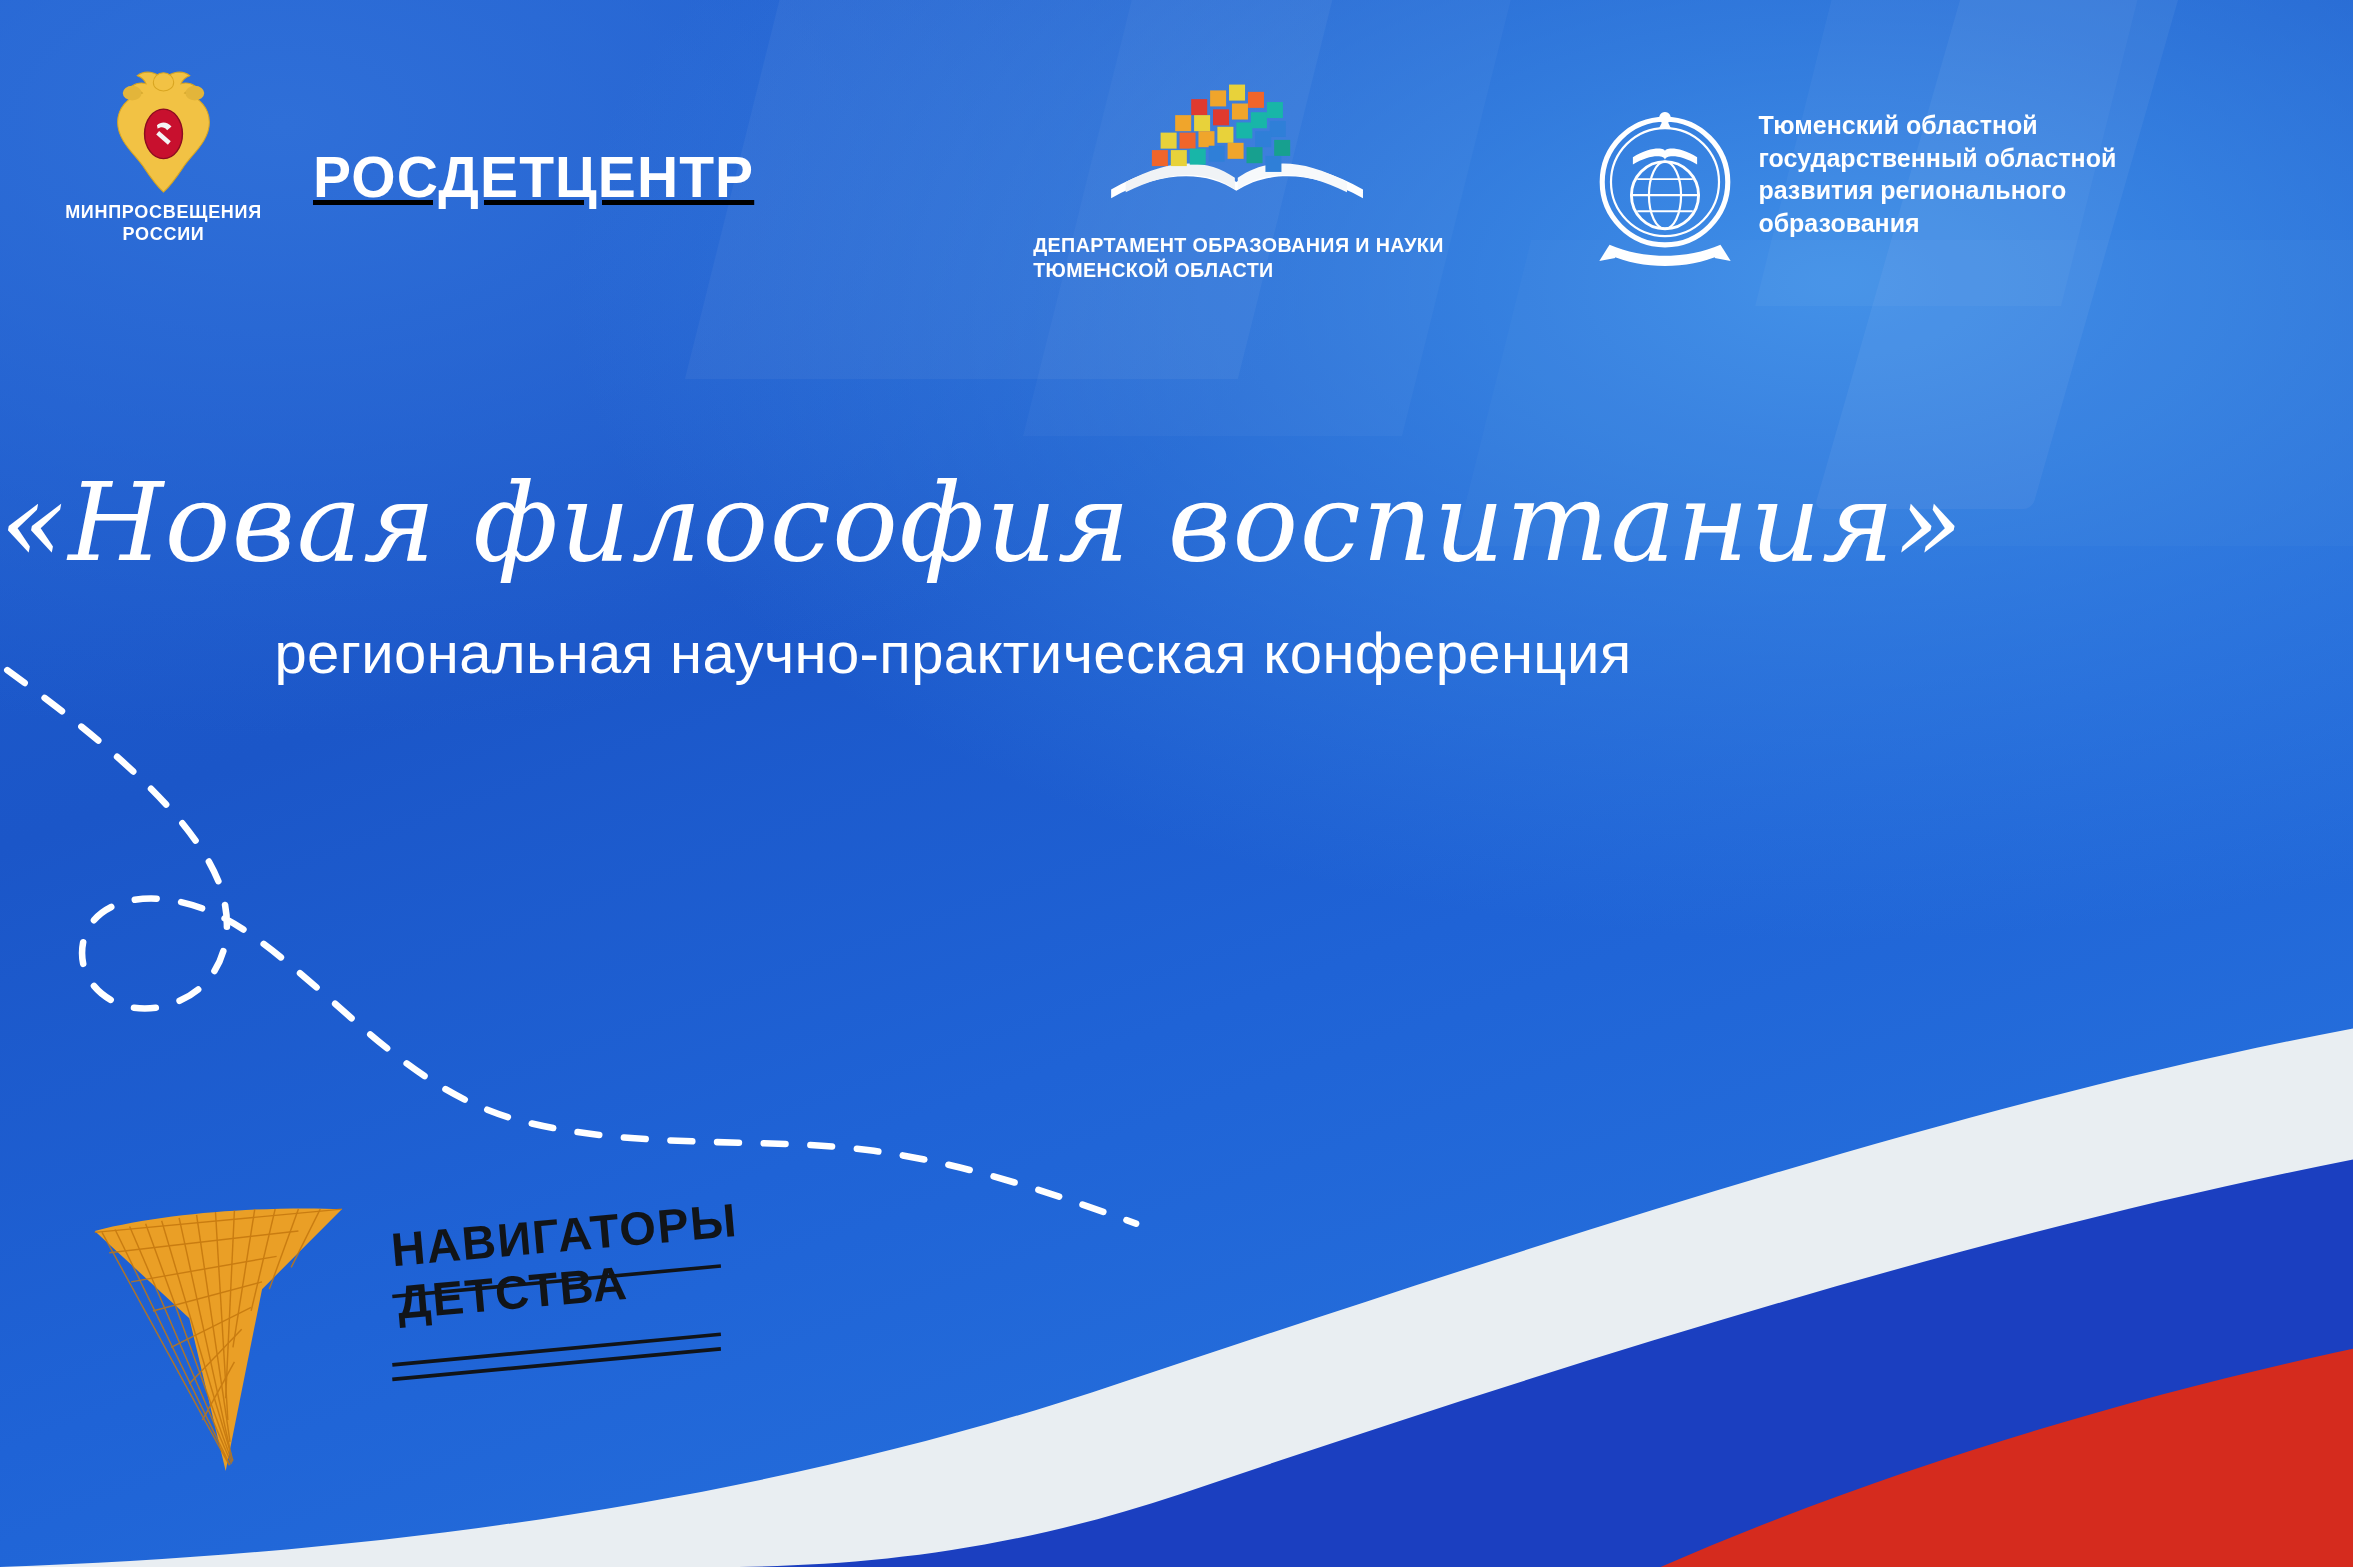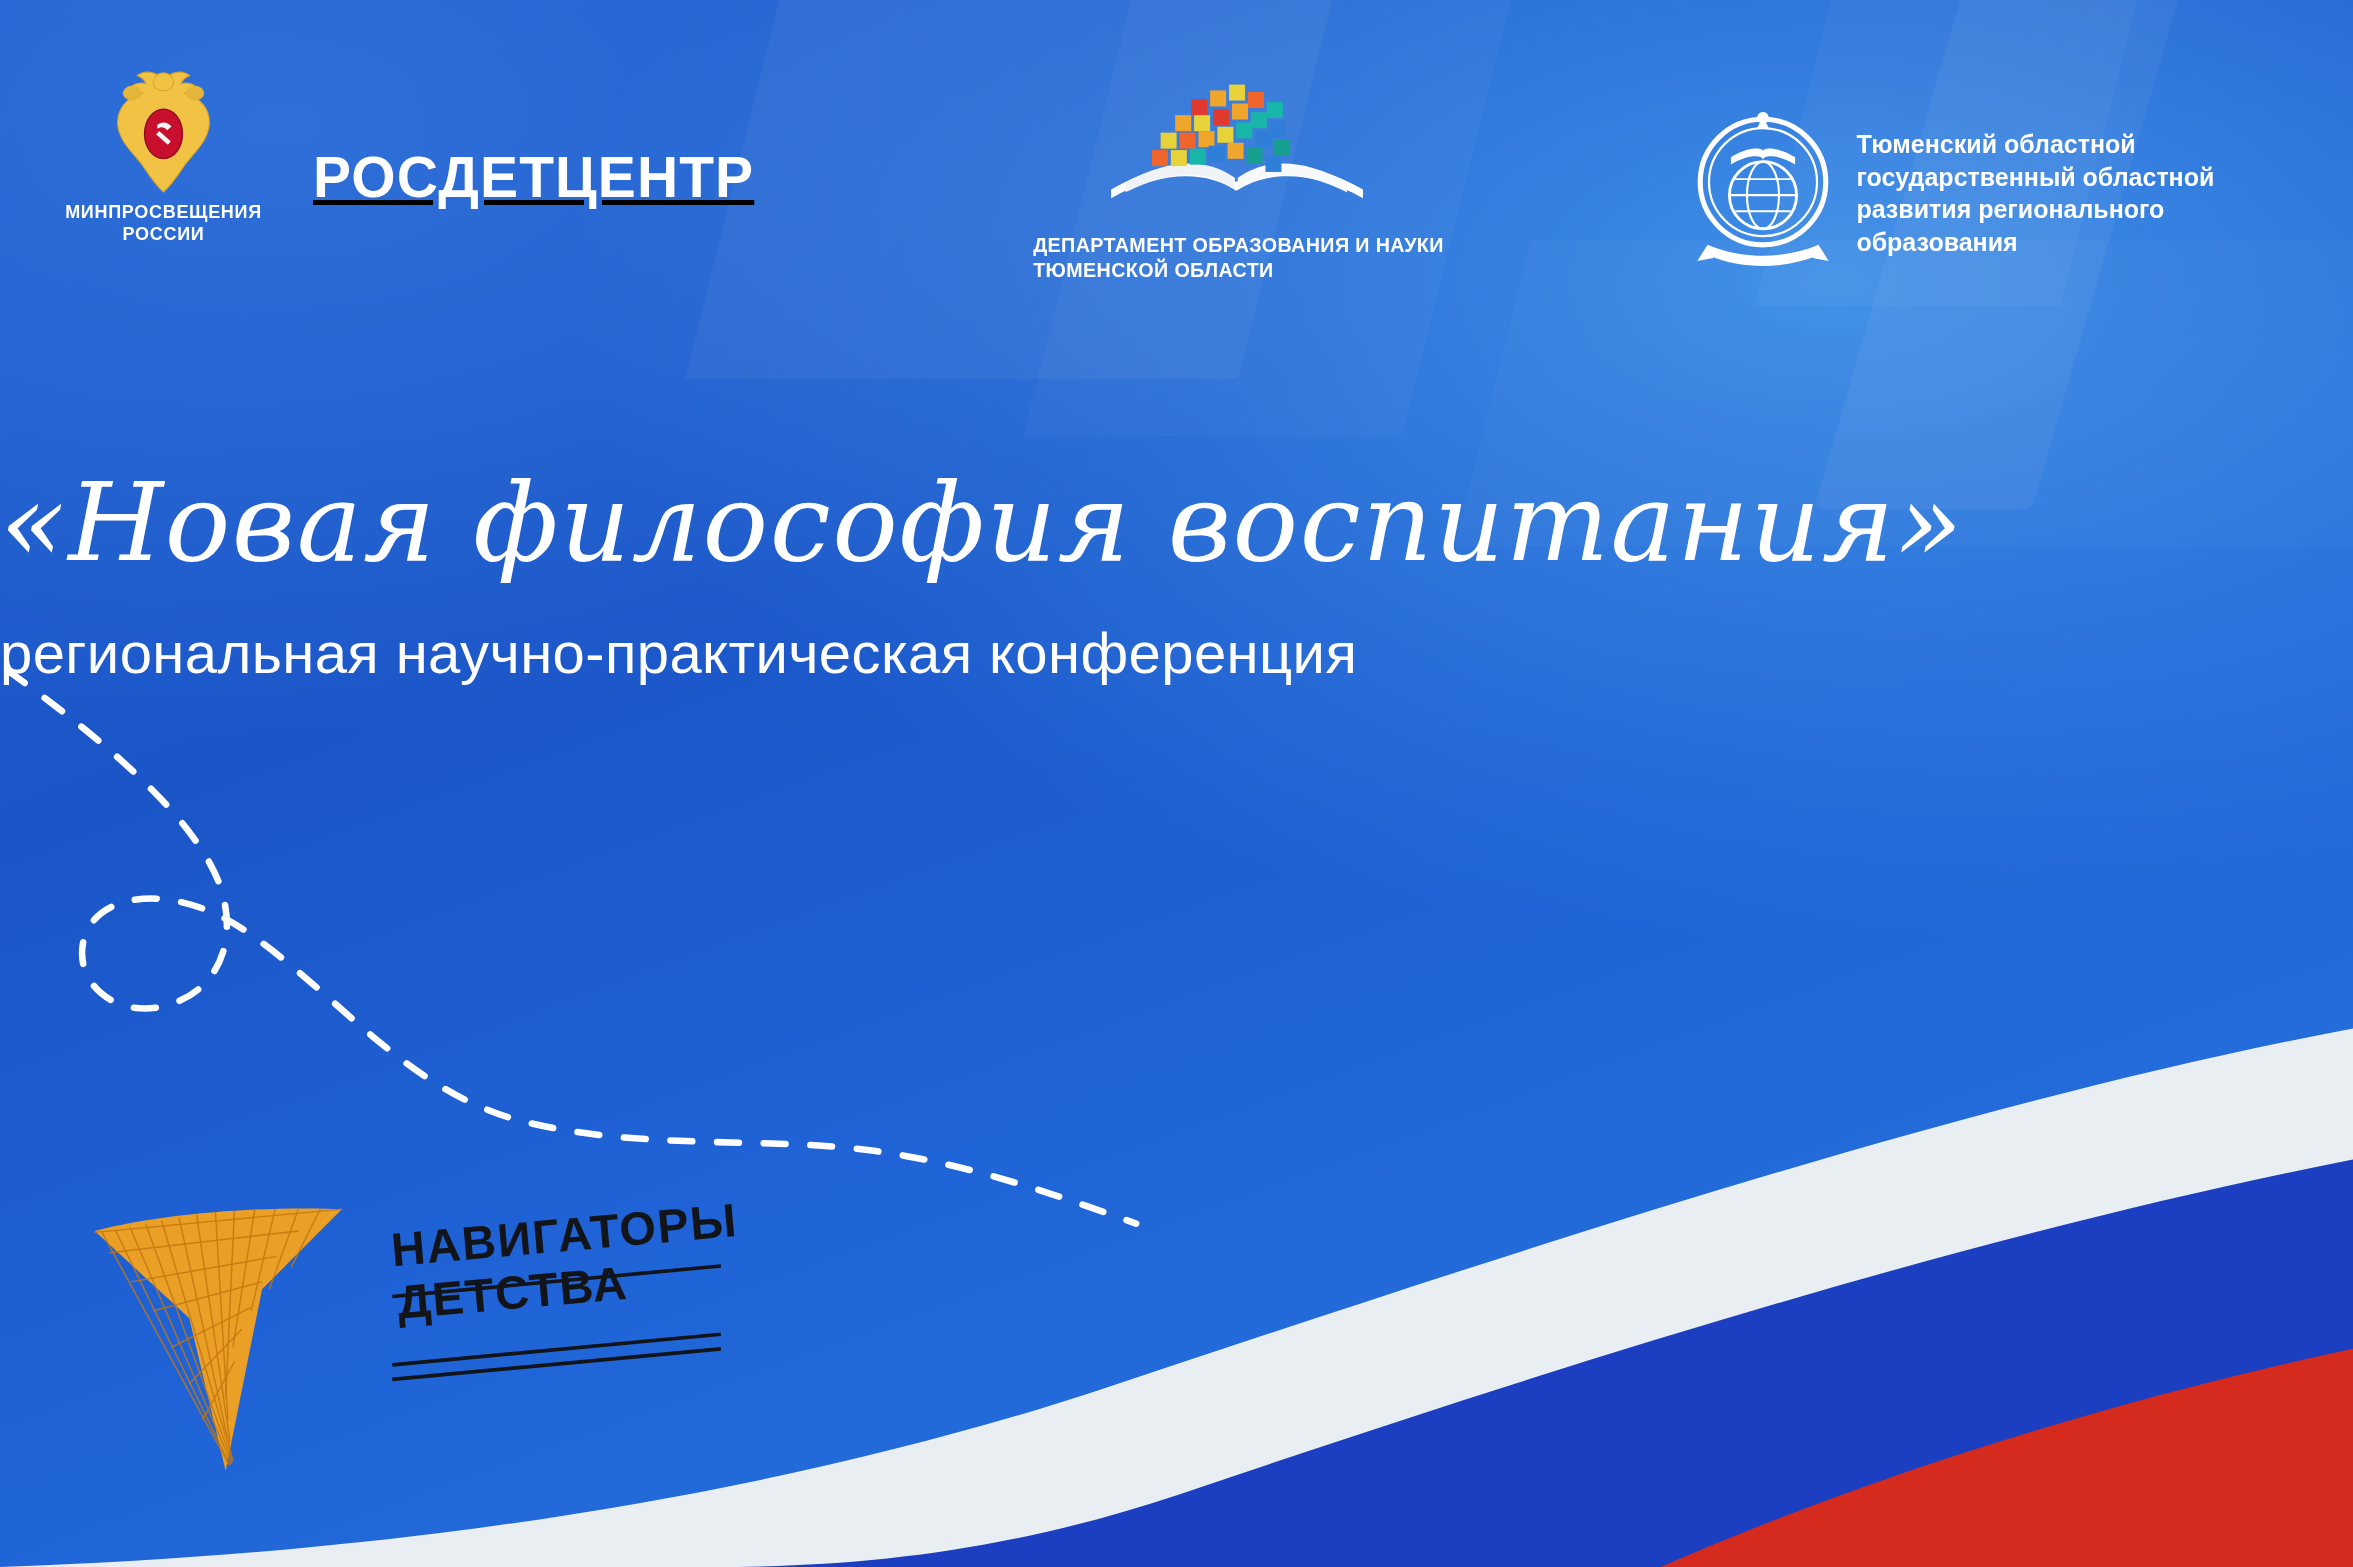--- a/index.html
+++ b/index.html
@@ -75,36 +75,37 @@
   .depart { left: 998px; top: 80px; flex-direction: column; align-items: center; width: 481px;}
   .depart .caption {
     margin-top: 7.3px;
     color: #ffffff;
     font-size: 19.7px;
     font-weight: 800;
     letter-spacing: 0.4px;
     line-height: 1.25;
   }
 
-  .togirro { left: 1690px; top: 109px; align-items: center; }
+  .togirro { left: 1592px; top: 109px; align-items: flex-start; }
   .togirro .emblem { width: 146px; height: 168px; flex: 0 0 auto;}
   .togirro .caption {
     margin-left: 20.4px;
     color: #ffffff;
     font-size: 25px;
     font-weight: 700;
     line-height: 1.3;
     max-width: 393px;
   }
 
   
   .title-wrap {
     position: absolute;
     left: 0; top: 466px;
     width: 1906px;
+    text-align: center;
   }
   .title {
     color: #ffffff;
     font-family: "DejaVu Serif", serif;
     font-style: italic;
     font-weight: 400;
     font-size: 109px;
     letter-spacing: 1.5px;
     line-height: 1.05;
     white-space: nowrap;

